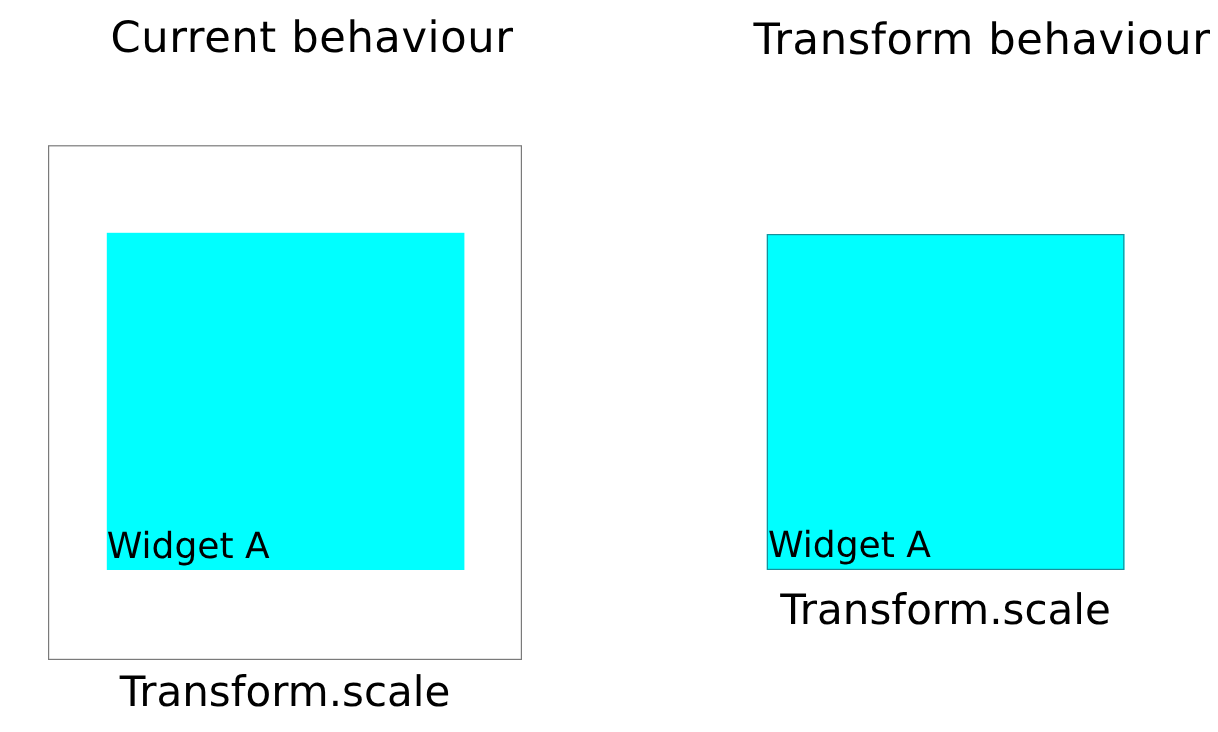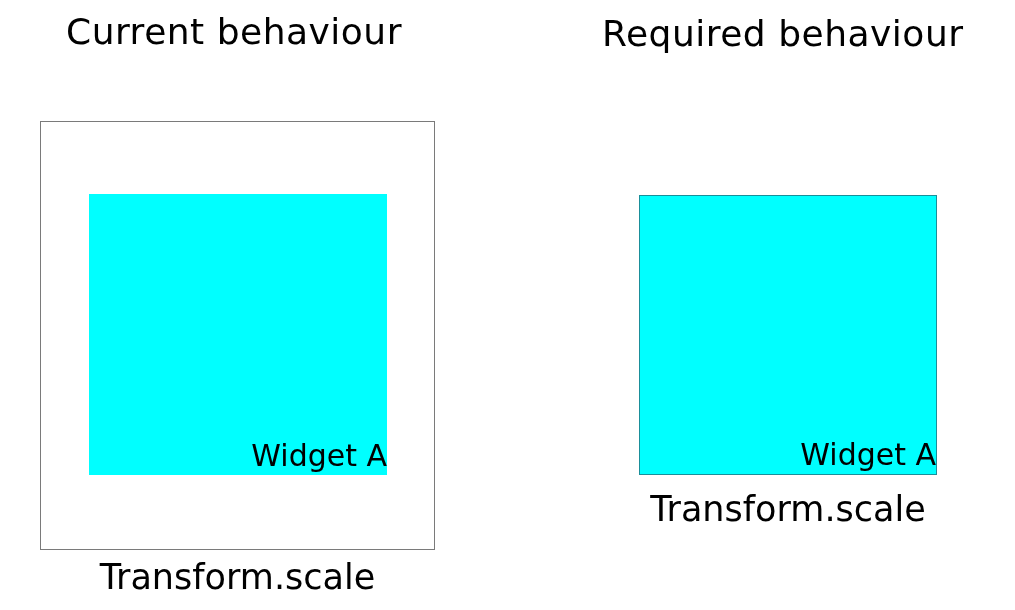--- a/index.html
+++ b/index.html
@@ -1,29 +1,29 @@
 <!DOCTYPE html>
 <html><head>
 <meta charset="utf-8">
 <style>
   html,body{margin:0;padding:0;background:#fff;}
   body{width:1015px;height:610px;position:relative;overflow:hidden;font-family:"DejaVu Sans","Liberation Sans",sans-serif;color:#000;}
   .abs{position:absolute;}
-  .title{font-size:36px;line-height:40px;white-space:nowrap;letter-spacing:0.5px;}
+  .title{font-size:36px;line-height:40px;white-space:nowrap;letter-spacing:0.5px;margin-left:26px;}
   .outer{border:1px solid #7a7a7a;box-sizing:border-box;}
   .cyan{background:#00ffff;box-sizing:border-box;}
   .cyan.bordered{border:1px solid #1a8f9a;}
-  .wlabel{position:absolute;left:0;right:0;bottom:2px;text-align:right;font-size:30px;line-height:34px;white-space:nowrap;}
+  .wlabel{position:absolute;left:0;right:0;bottom:2px;text-align:left;font-size:30px;line-height:34px;white-space:nowrap;}
   .caption{font-size:35px;line-height:34px;white-space:nowrap;text-align:center;}
 </style>
 </head>
 <body>
 
 <div class="abs title" style="left:66px;top:12px;">Current behaviour</div>
-<div class="abs title" style="left:602px;top:14px;">Required behaviour</div>
+<div class="abs title" style="left:602px;top:14px;">Transform behaviour</div>
 
 <div class="abs outer" style="left:40px;top:121px;width:395px;height:429px;"></div>
 <div class="abs cyan" style="left:89px;top:194px;width:298px;height:281px;">
   <div class="wlabel">Widget A</div>
 </div>
 <div class="abs caption" style="left:40px;width:395px;top:560px;">Transform.scale</div>
 
 <div class="abs cyan bordered" style="left:639px;top:195px;width:298px;height:280px;">
   <div class="wlabel">Widget A</div>
 </div>

